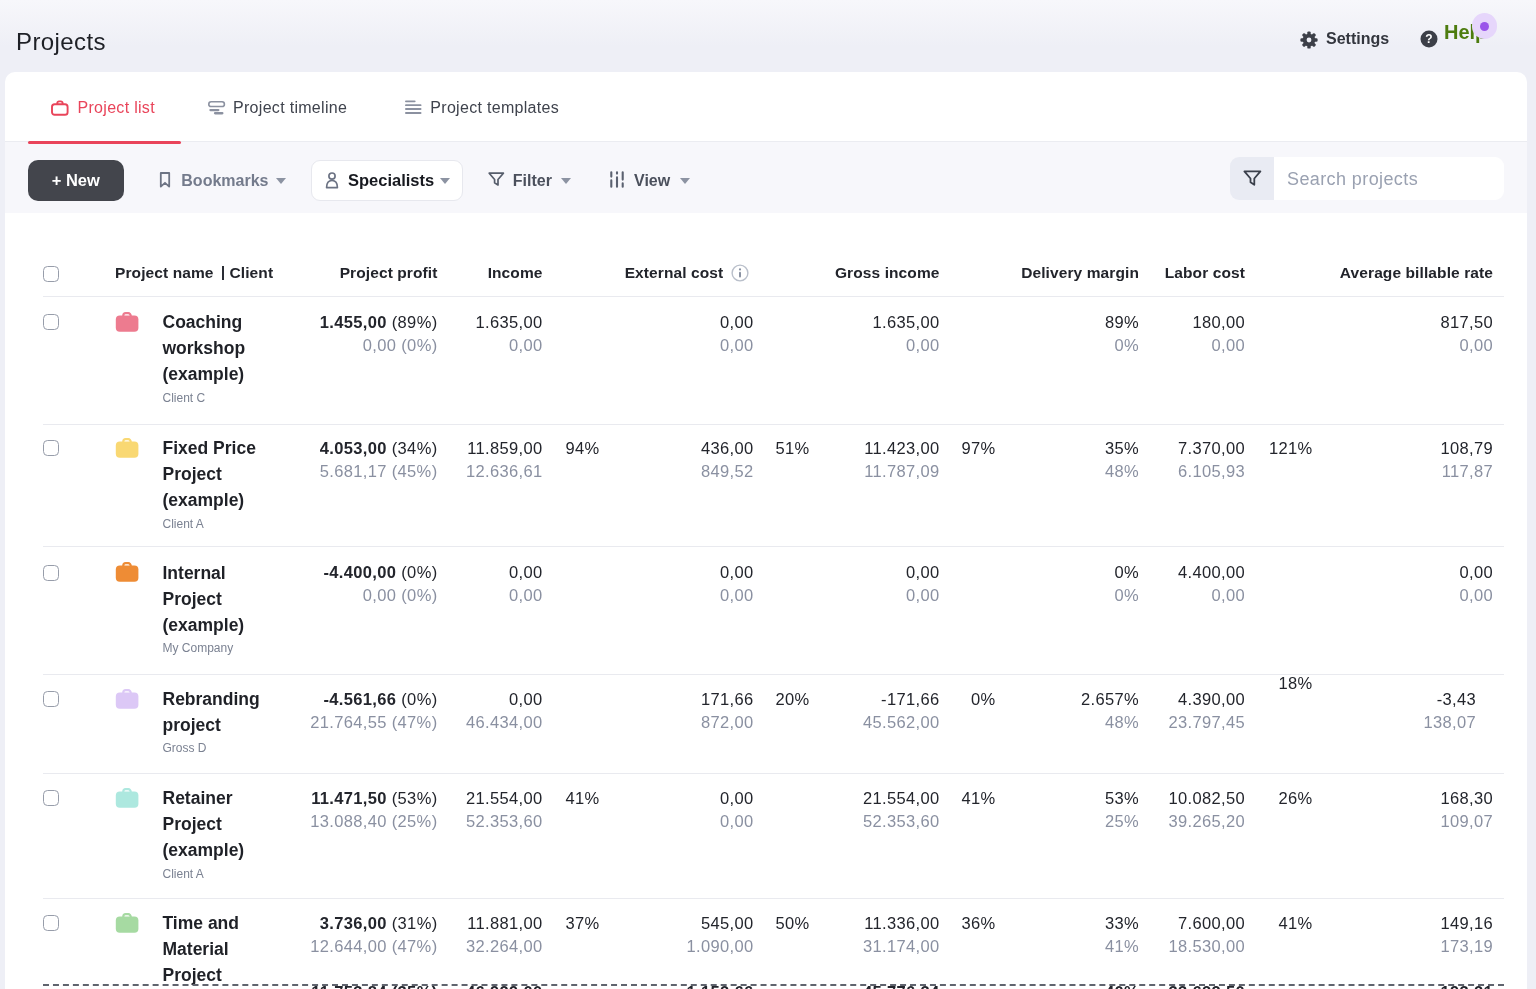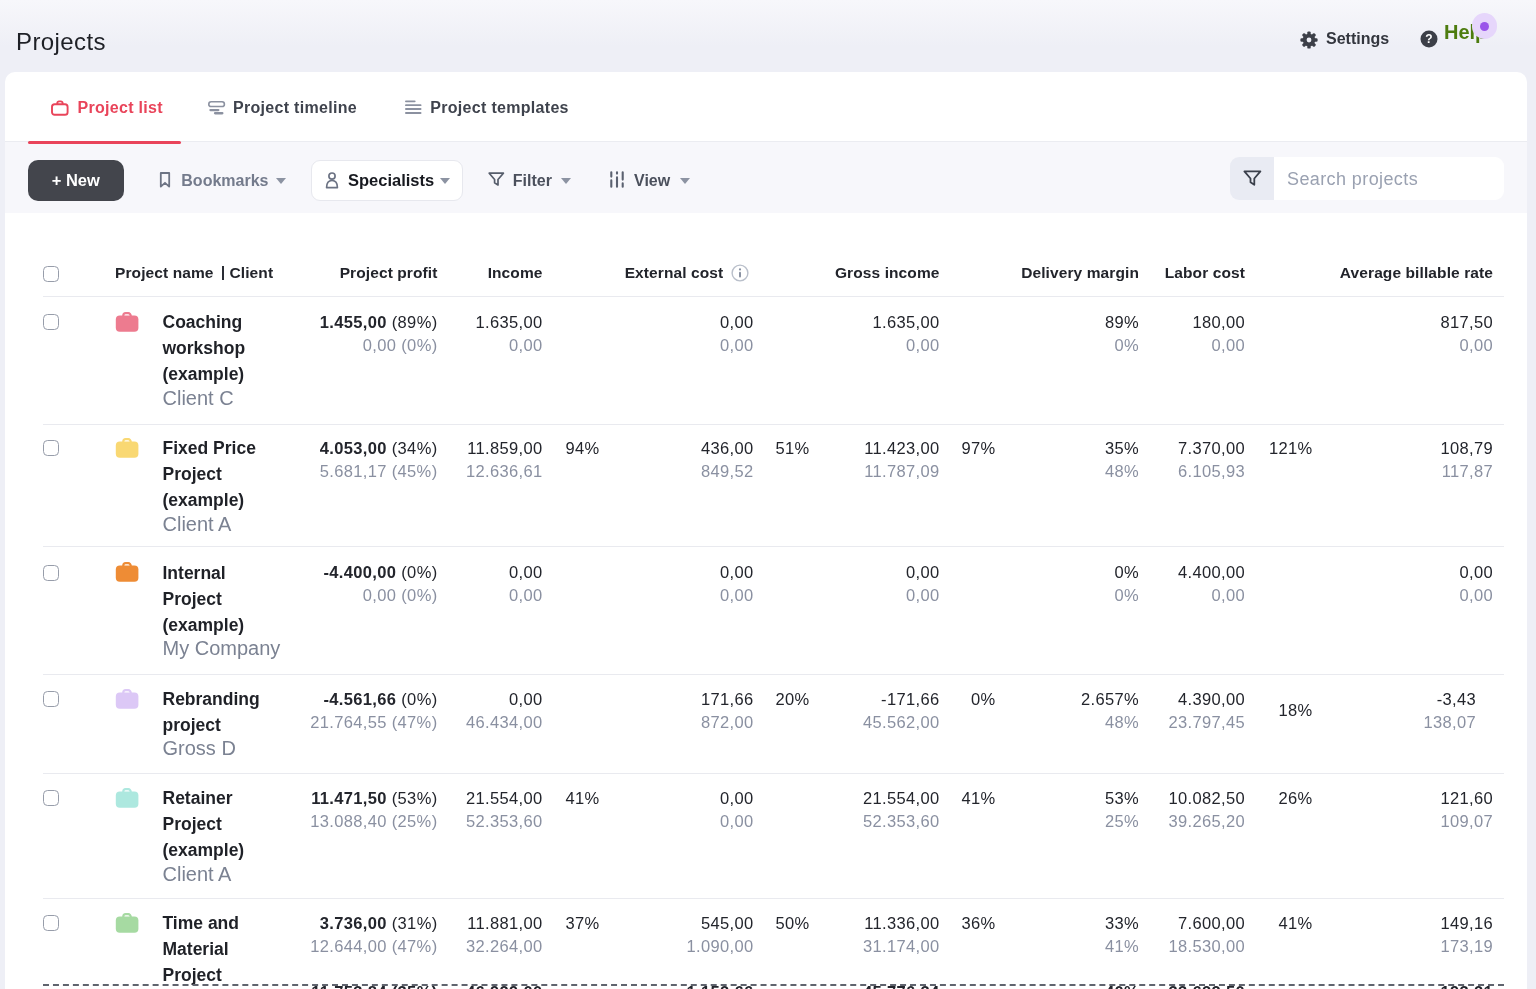--- a/index.html
+++ b/index.html
@@ -2,25 +2,25 @@
 <html><head><meta charset="utf-8">
 <style>
 *{margin:0;padding:0;box-sizing:border-box}
 html,body{width:1536px;height:989px;overflow:hidden}
 body{background:#eeeff6;font-family:"Liberation Sans",sans-serif;position:relative}
 .abs{position:absolute}
 .cell{position:absolute;text-align:right;font-size:16.5px;line-height:23px;letter-spacing:.35px;white-space:nowrap;color:#23252c}
 .cell .l2{color:#8a90a1}
 .cell b{font-weight:700}
 .name{position:absolute;left:162.5px;font-size:17.5px;font-weight:700;line-height:26px;color:#1f2127;white-space:nowrap}
-.client{position:absolute;left:162.5px;font-size:20px;color:#7b8292;line-height:20px;white-space:nowrap}
+.client{position:absolute;left:162.5px;font-size:12px;color:#7b8292;line-height:20px;white-space:nowrap}
 .cb{position:absolute;width:16px;height:16px;border:1.8px solid #979daa;border-radius:4.5px;background:#fff}
 .rb{position:absolute;left:43px;width:1460.5px;height:1px;background:#e9eaef}
 .hdr{position:absolute;font-size:15.5px;font-weight:700;color:#22242b;line-height:16px;white-space:nowrap;letter-spacing:.1px}
-.tabtxt{position:absolute;font-size:16px;font-weight:700;line-height:18px;white-space:nowrap;letter-spacing:.3px}
+.tabtxt{position:absolute;font-size:16px;font-weight:400;line-height:18px;white-space:nowrap;letter-spacing:.3px}
 .tooltxt{position:absolute;font-size:16px;font-weight:600;line-height:17px;white-space:nowrap}
 .chev{position:absolute;width:0;height:0;border-left:5.5px solid transparent;border-right:5.5px solid transparent;border-top:6px solid #8c93a2}
 </style></head><body>
 
 <div class="abs" style="left:0;top:0;width:1536px;height:72px;background:linear-gradient(#f7f7fb,#eeeff6 65%)"></div>
 <div class="abs" style="left:16px;top:26.5px;font-size:24px;font-weight:400;color:#1e2026;line-height:29px;letter-spacing:.4px">Projects</div>
 <svg class="abs" style="left:1300px;top:31px" width="18" height="18" viewBox="0 0 18 18">
 <g transform="translate(9,9)" fill="#3c3f48">
 <rect x="-1.7" y="-8.6" width="3.4" height="17.2" rx="1.2"></rect>
 <rect x="-1.7" y="-8.6" width="3.4" height="17.2" rx="1.2" transform="rotate(45)"></rect>
@@ -266,21 +266,21 @@
 <div class="cell" style="right:60px;top:687.5px">
     <div>-3,43</div>
     <div class="l2">138,07</div>
   </div>
 <div class="cell" style="right:726.5px;top:687.5px">
     <div>20%</div>
   </div>
 <div class="cell" style="right:540.5px;top:687.5px">
     <div>0%</div>
   </div>
-<div class="cell" style="right:223.5px;top:699px">
+<div class="cell" style="right:223.5px;top:672px">
     <div>18%</div>
   </div>
 <div class="cb" style="left:43px;top:790px"></div>
 <svg class="abs" style="left:114.5px;top:787.8px" width="24" height="21" viewBox="0 0 24 21">
 <path d="M8.3 4.8 V3.6 a2.4 2.4 0 0 1 2.4 -2.4 h2.6 a2.4 2.4 0 0 1 2.4 2.4 V4.8" fill="none" stroke="#ade8df" stroke-width="2.2"></path>
 <rect x="0.8" y="3.6" width="22.6" height="16.2" rx="4" fill="#ade8df"></rect>
 </svg>
 <div class="name" style="top:785px">Retainer<br>Project<br>(example)</div>
 <div class="client" style="top:863.5px">Client A</div>
 <div class="cell" style="right:1098.5px;top:786.5px">
@@ -301,21 +301,21 @@
   </div>
 <div class="cell" style="right:397px;top:786.5px">
     <div>53%</div>
     <div class="l2">25%</div>
   </div>
 <div class="cell" style="right:291px;top:786.5px">
     <div>10.082,50</div>
     <div class="l2">39.265,20</div>
   </div>
 <div class="cell" style="right:43px;top:786.5px">
-    <div>121,60</div>
+    <div>168,30</div>
     <div class="l2">109,07</div>
   </div>
 <div class="cell" style="right:936.5px;top:786.5px">
     <div>41%</div>
   </div>
 <div class="cell" style="right:540.5px;top:786.5px">
     <div>41%</div>
   </div>
 <div class="cell" style="right:223.5px;top:786.5px">
     <div>26%</div>

